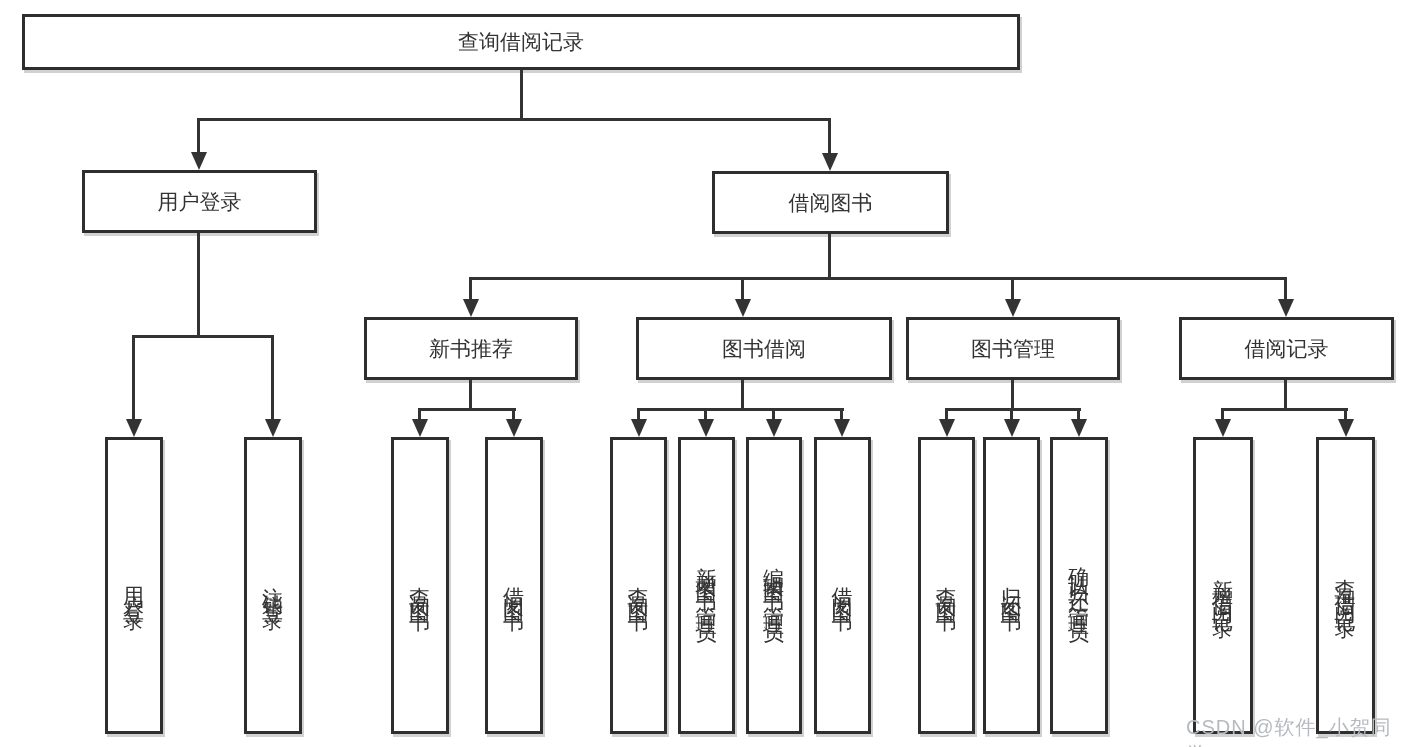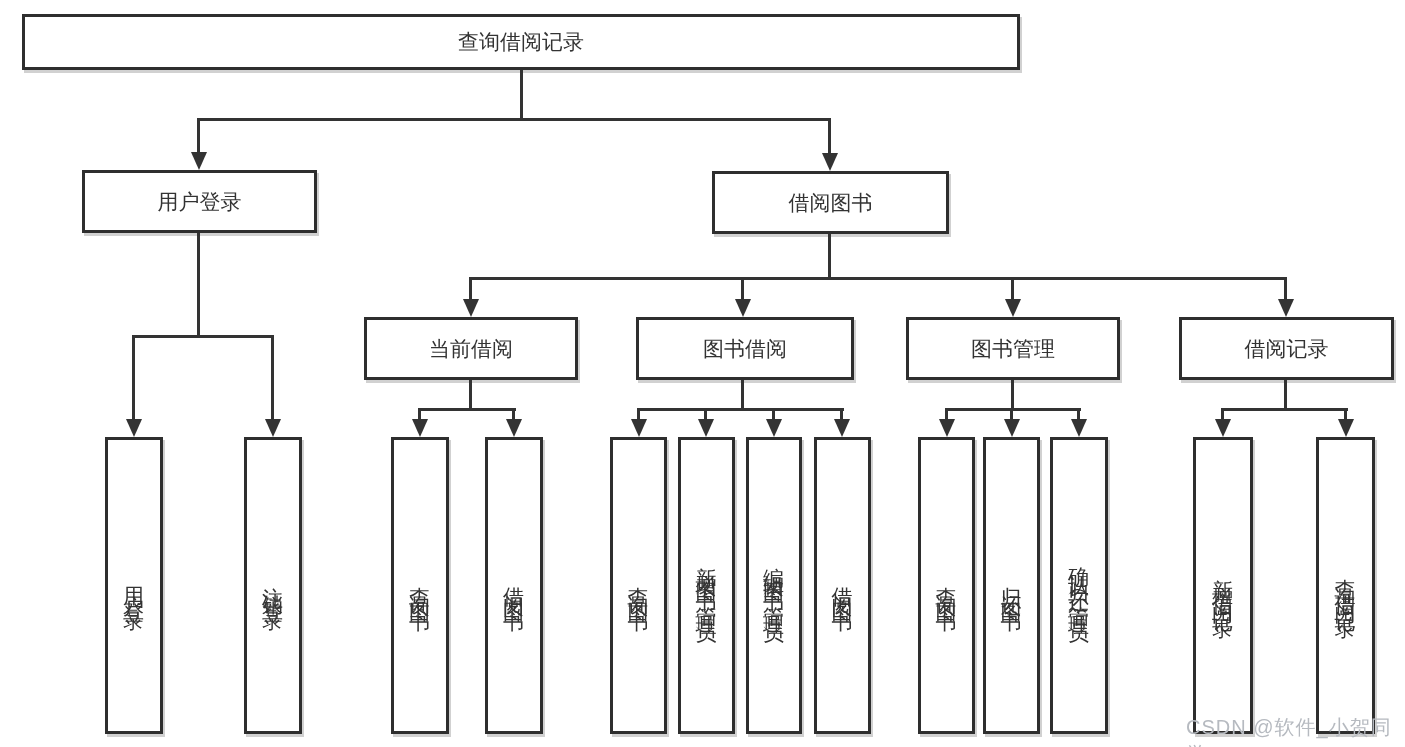--- a/index.html
+++ b/index.html
@@ -60,22 +60,22 @@
   <div class="hline" style="left:469px;top:277px;width:818px"></div>
   <div class="vline" style="left:469px;top:277px;height:24px"></div>
   <div class="arrow" style="left:463px;top:299px"></div>
   <div class="vline" style="left:741px;top:277px;height:24px"></div>
   <div class="arrow" style="left:735px;top:299px"></div>
   <div class="vline" style="left:1011px;top:277px;height:24px"></div>
   <div class="arrow" style="left:1005px;top:299px"></div>
   <div class="vline" style="left:1284px;top:277px;height:24px"></div>
   <div class="arrow" style="left:1278px;top:299px"></div>
 
-  <div class="box" style="left:364px;top:317px;width:214px;height:63px">当前借阅</div>
-  <div class="box" style="left:636px;top:317px;width:218px;height:63px">图书借阅</div>
+  <div class="box" style="left:364px;top:317px;width:214px;height:63px">新书推荐</div>
+  <div class="box" style="left:636px;top:317px;width:256px;height:63px">图书借阅</div>
   <div class="box" style="left:906px;top:317px;width:214px;height:63px">图书管理</div>
   <div class="box" style="left:1179px;top:317px;width:215px;height:63px">借阅记录</div>
 
   <div class="vline" style="left:469px;top:380px;height:31px"></div>
   <div class="hline" style="left:418px;top:408px;width:98px"></div>
   <div class="vline" style="left:418px;top:408px;height:12px"></div>
   <div class="arrow" style="left:412px;top:419px"></div>
   <div class="vline" style="left:512px;top:408px;height:12px"></div>
   <div class="arrow" style="left:506px;top:419px"></div>
 

